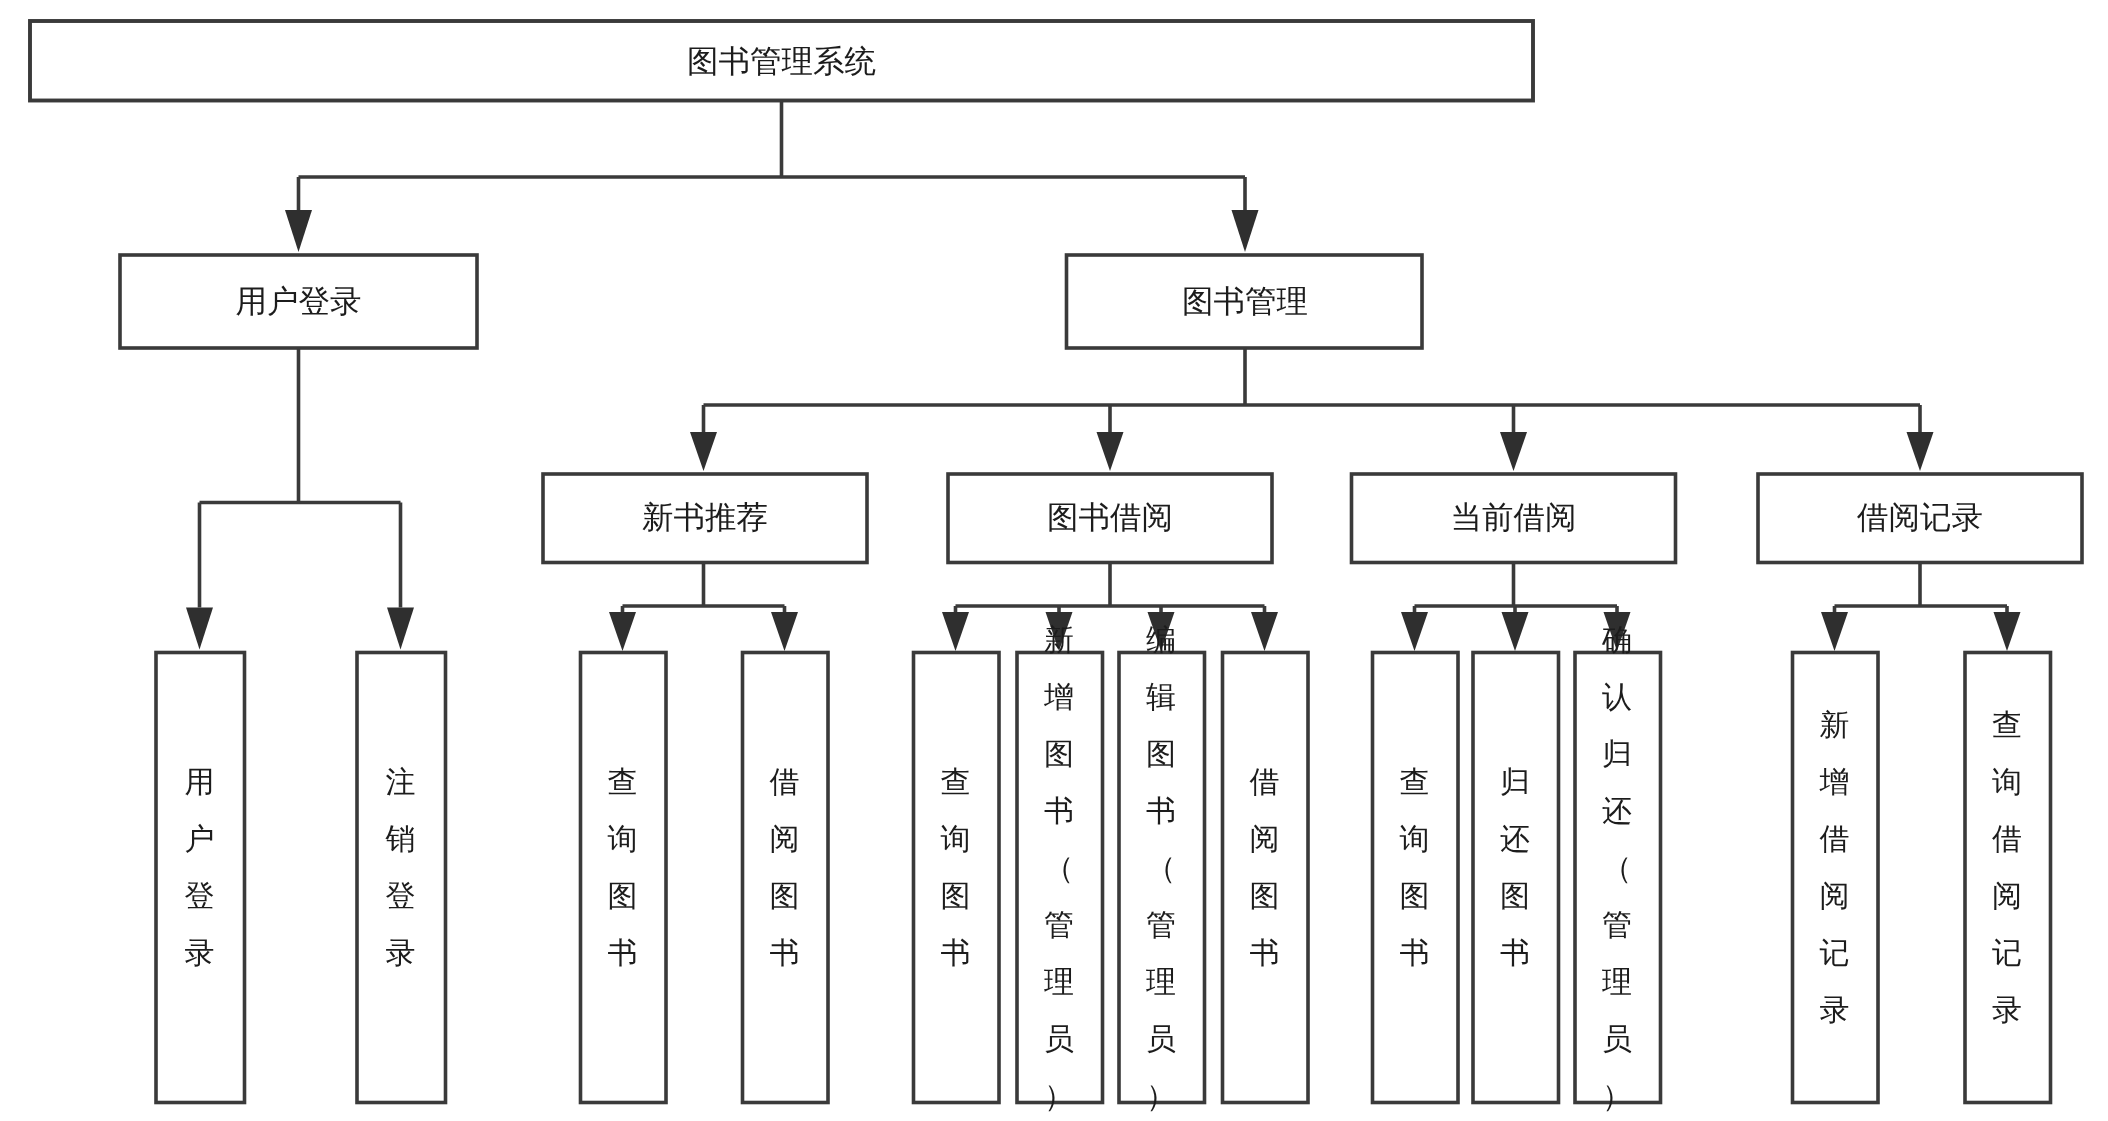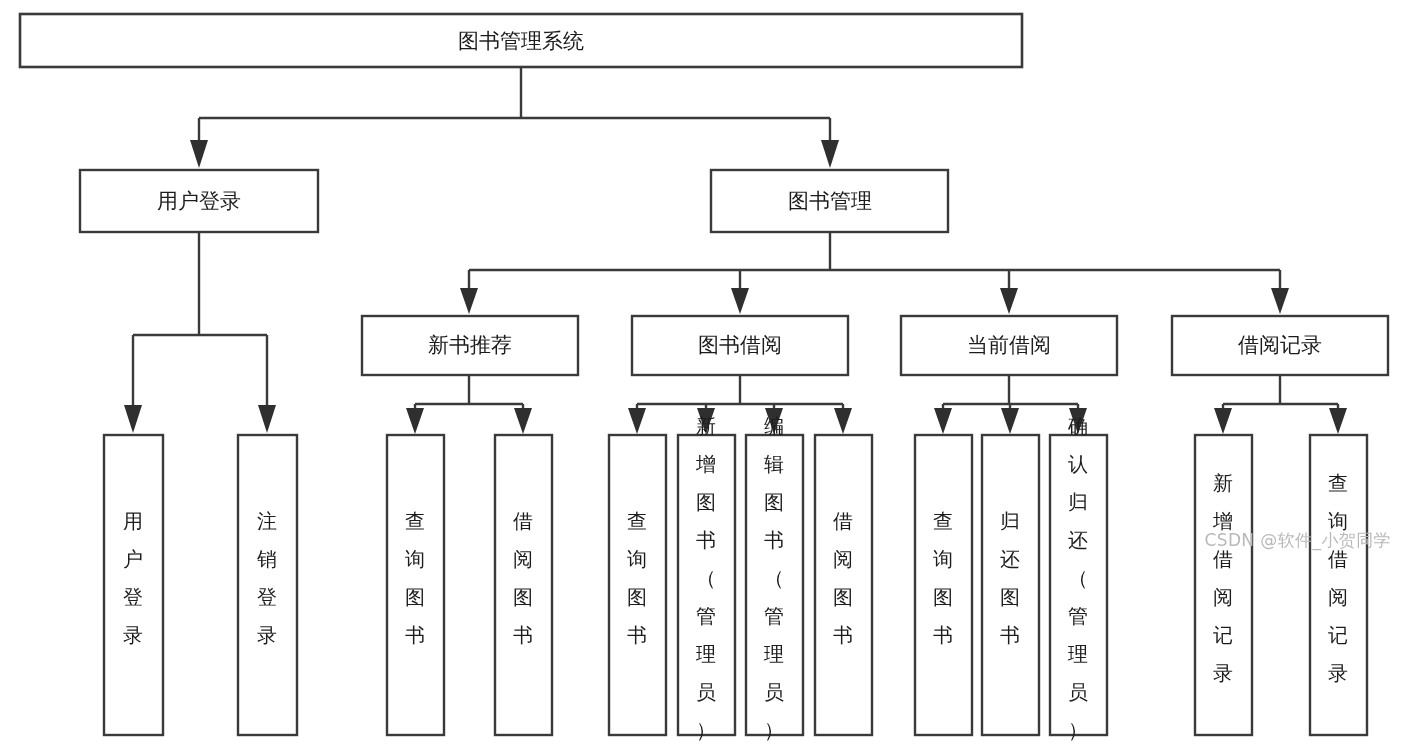--- a/index.html
+++ b/index.html
@@ -248,15 +248,14 @@
       <text class="node-label-v" x="1223" y="585"><tspan x="1223" y="490.0">新</tspan><tspan x="1223" y="528.0">增</tspan><tspan x="1223" y="566.0">借</tspan><tspan x="1223" y="604.0">阅</tspan><tspan x="1223" y="642.0">记</tspan><tspan x="1223" y="680.0">录</tspan></text>
     </g>
 
     <g>
       <rect class="node-box" x="1310" y="435" width="57" height="300"></rect>
       <text class="node-label-v" x="1338" y="585"><tspan x="1338" y="490.0">查</tspan><tspan x="1338" y="528.0">询</tspan><tspan x="1338" y="566.0">借</tspan><tspan x="1338" y="604.0">阅</tspan><tspan x="1338" y="642.0">记</tspan><tspan x="1338" y="680.0">录</tspan></text>
     </g>
 
   </svg>
 
-  <div class="watermark">CSDN @软件_小贺同学</div>
 
 </div>
 
 </body></html>

